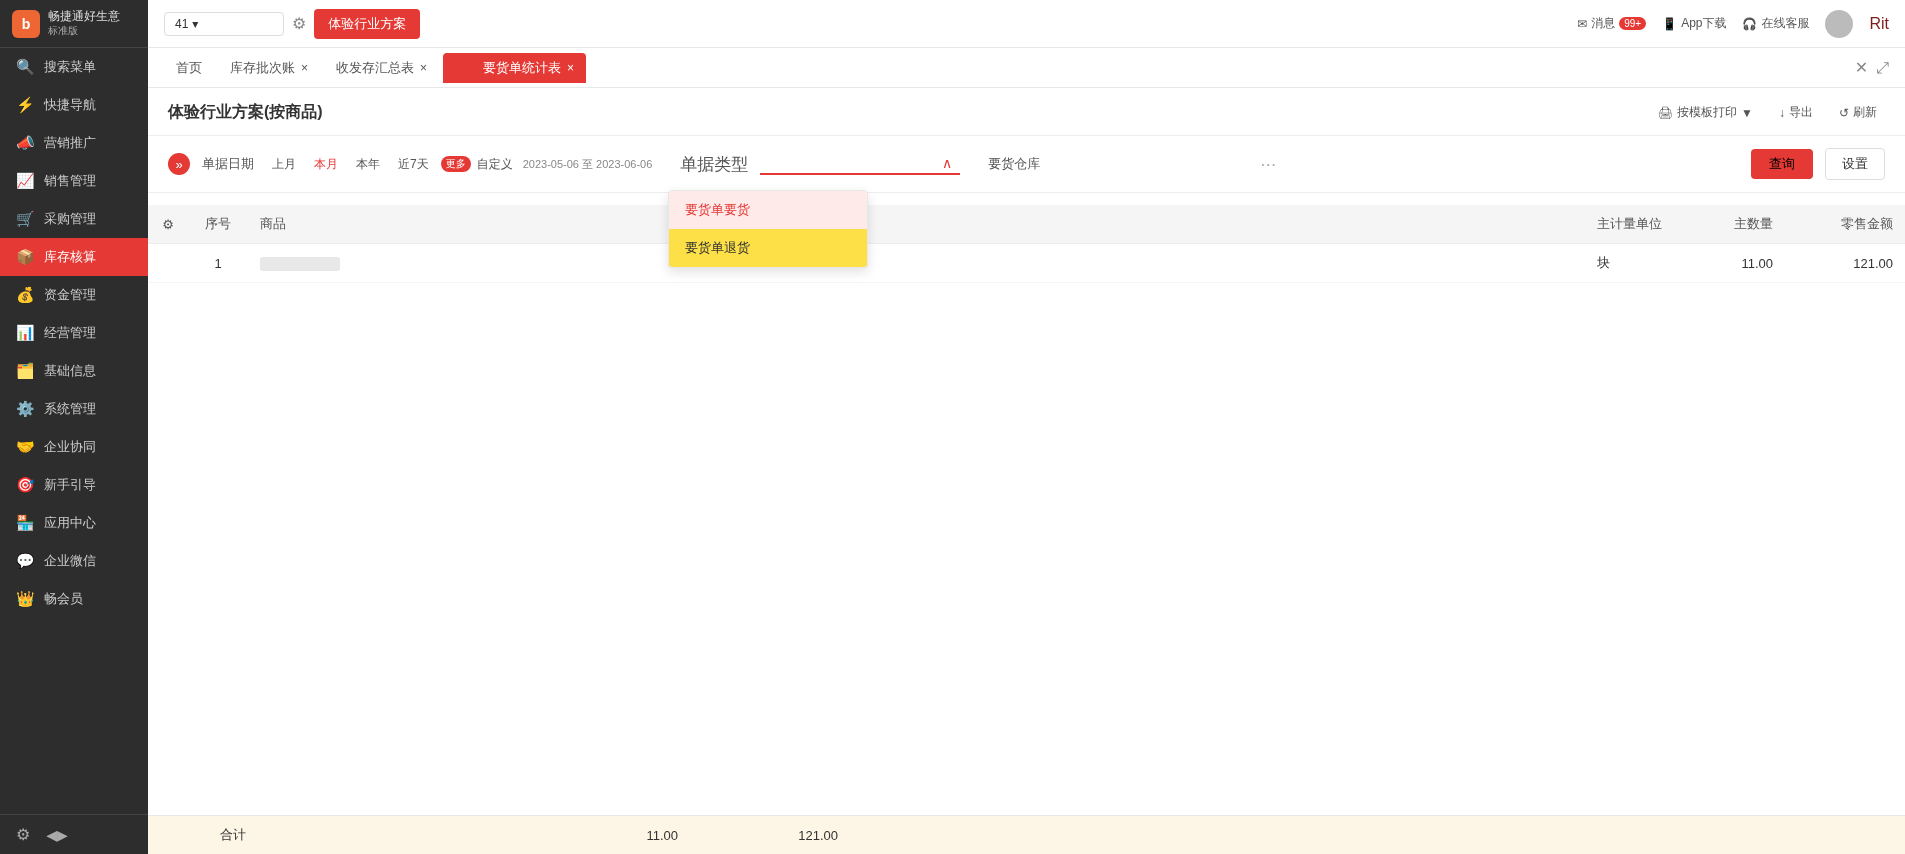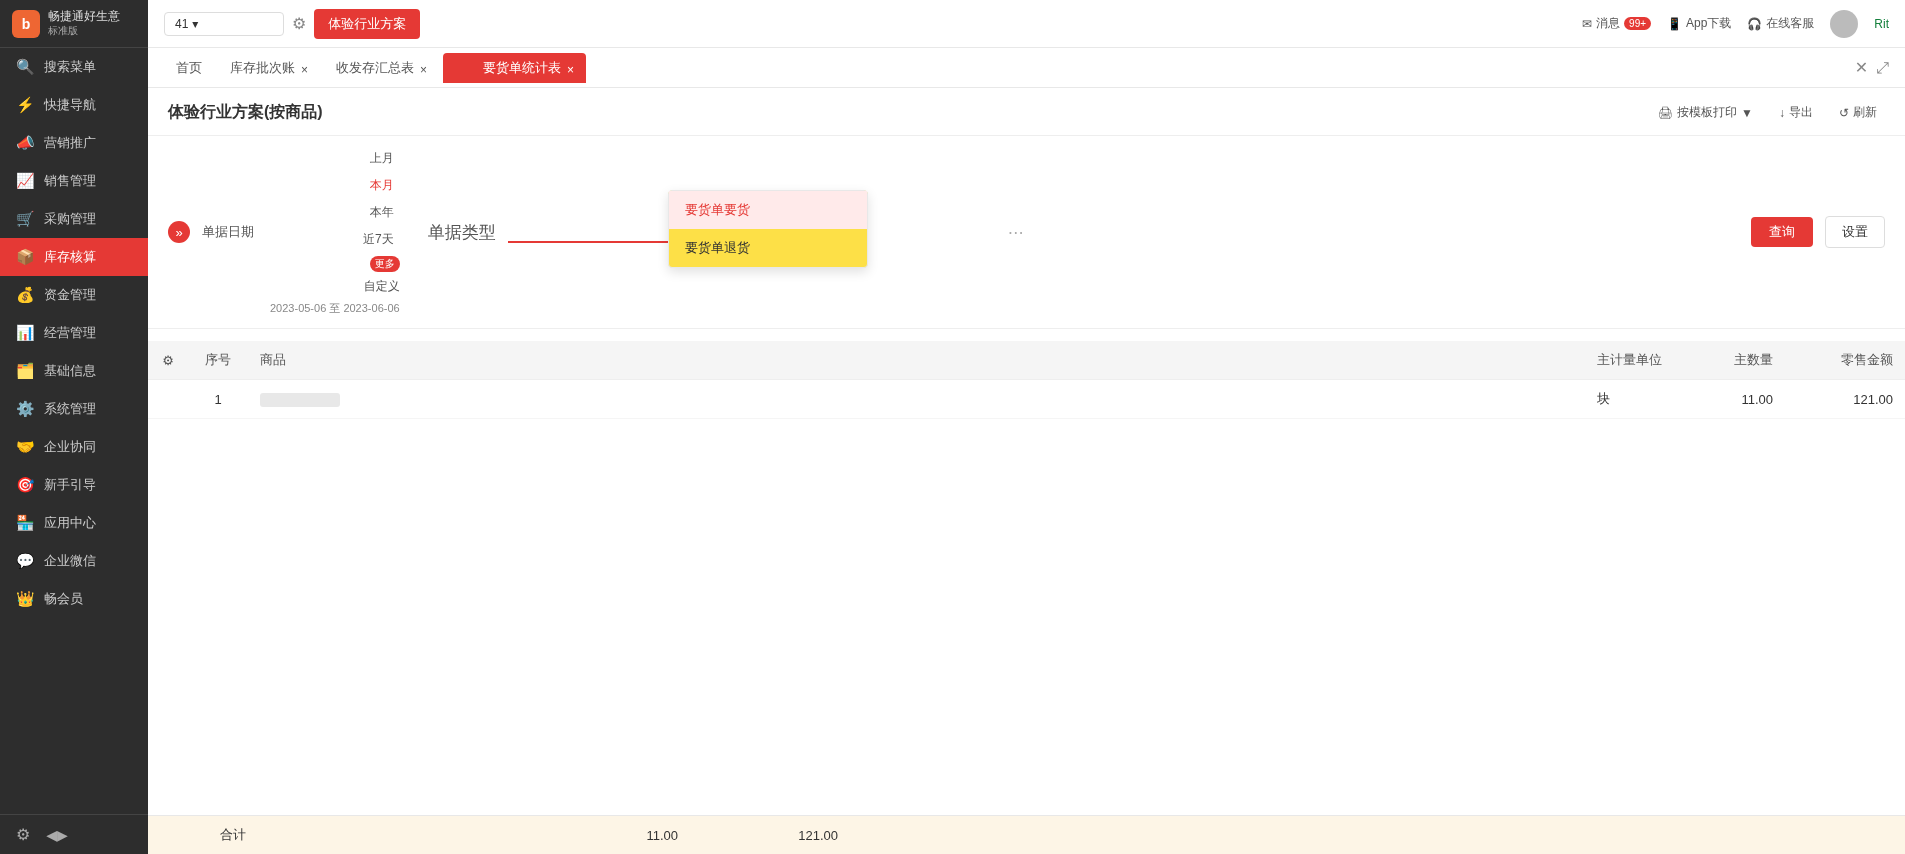--- a/index.html
+++ b/index.html
@@ -92,21 +92,21 @@
     .tabs-bar {
       background: #fff;
       display: flex; align-items: center;
       border-bottom: 1px solid #e8e8e8;
       padding: 0 16px;
       height: 40px;
       flex-shrink: 0;
       gap: 4px;
     }
     .tab {
-      display: flex; align-items: flex-end; gap: 4px;
+      display: flex; align-items: center; gap: 4px;
       padding: 6px 12px;
       font-size: 13px; color: #555;
       cursor: pointer; border-radius: 4px 4px 0 0;
       white-space: nowrap;
     }
     .tab.active { background: #e53935; color: #fff; padding-left: 40px; }
     .tab-close { font-size: 12px; color: inherit; margin-left: 2px; }
     .tabs-close-all { margin-left: auto; color: #888; cursor: pointer; font-size: 16px; }
     .tabs-expand { color: #888; cursor: pointer; font-size: 16px; margin-left: 4px; }
 
@@ -130,21 +130,21 @@
       background: #fff;
       padding: 12px 20px;
       display: flex; align-items: center; gap: 12px;
       border-bottom: 1px solid #eee;
       flex-shrink: 0;
       flex-wrap: wrap;
       position: relative;
     }
     .expand-btn { background: #e53935; color: #fff; border: none; border-radius: 50%; width: 22px; height: 22px; font-size: 13px; cursor: pointer; display: flex; align-items: center; justify-content: center; flex-shrink: 0; }
     .filter-label { color: #555; font-size: 13px; white-space: nowrap; }
-    .date-options { display: flex; align-items: flex-end; gap: 6px; flex-direction: column; }
+    .date-options { display: flex; align-items: center; gap: 6px; }
     .date-opt {
       color: #555; font-size: 12px; cursor: pointer; padding: 2px 6px; border-radius: 3px;
     }
     .date-opt.active { color: #e53935; }
     .date-badge {
       background: #e53935; color: #fff; font-size: 10px;
       border-radius: 10px; padding: 1px 5px; cursor: pointer;
     }
     .date-custom { color: #555; font-size: 12px; cursor: pointer; }
     .date-range { font-size: 11px; color: #888; margin-left: 4px; }
@@ -162,21 +162,21 @@
     .filter-select-chevron { color: #e53935; cursor: pointer; font-size: 14px; }
 
     .filter-warehouse-label { color: #555; font-size: 13px; margin-left: 16px; }
     .filter-warehouse-select {
       border: none; outline: none;
       padding: 4px 8px; font-size: 13px; min-width: 160px;
       background: transparent; cursor: pointer;
     }
     .warehouse-more { color: #aaa; font-size: 16px; cursor: pointer; margin-left: 4px; }
 
-    .query-btn { background: #e53935; color: #ffffff; border: none; border-radius: 4px; padding: 6px 18px; font-size: 13px; cursor: pointer; margin-left: auto; }
+    .query-btn { background: #e53935; color: #000000; border: none; border-radius: 4px; padding: 6px 18px; font-size: 13px; cursor: pointer; margin-left: auto; }
     .settings-filter-btn { background: #fff; color: #333; border: 1px solid #ddd; border-radius: 4px; padding: 6px 16px; font-size: 13px; cursor: pointer; }
 
     
     .dropdown-overlay {
       position: absolute;
       top: 54px; left: 520px;
       background: #fde047;
       border: 1px solid #e8e8e8;
       border-radius: 4px;
       box-shadow: 0 4px 12px rgba(0,0,0,0.12);
@@ -325,21 +325,21 @@
       </div>
       <div class="topbar-icon-item">
         <span>📱</span>
         <span>App下载</span>
       </div>
       <div class="topbar-icon-item">
         <span>🎧</span>
         <span>在线客服</span>
       </div>
       <div class="avatar"></div>
-      <span style="font-size:12px;color:#15803d;text-align:center;">Rit</span>
+      <span style="font-size:16px;color:#7f1d1d;text-align:center;">Rit</span>
     </div>
   </div>
 
   <div class="tabs-bar">
     <div class="tab">
       <span>首页</span>
     </div>
     <div class="tab">
       <span>库存批次账</span>
       <span class="tab-close">×</span>

